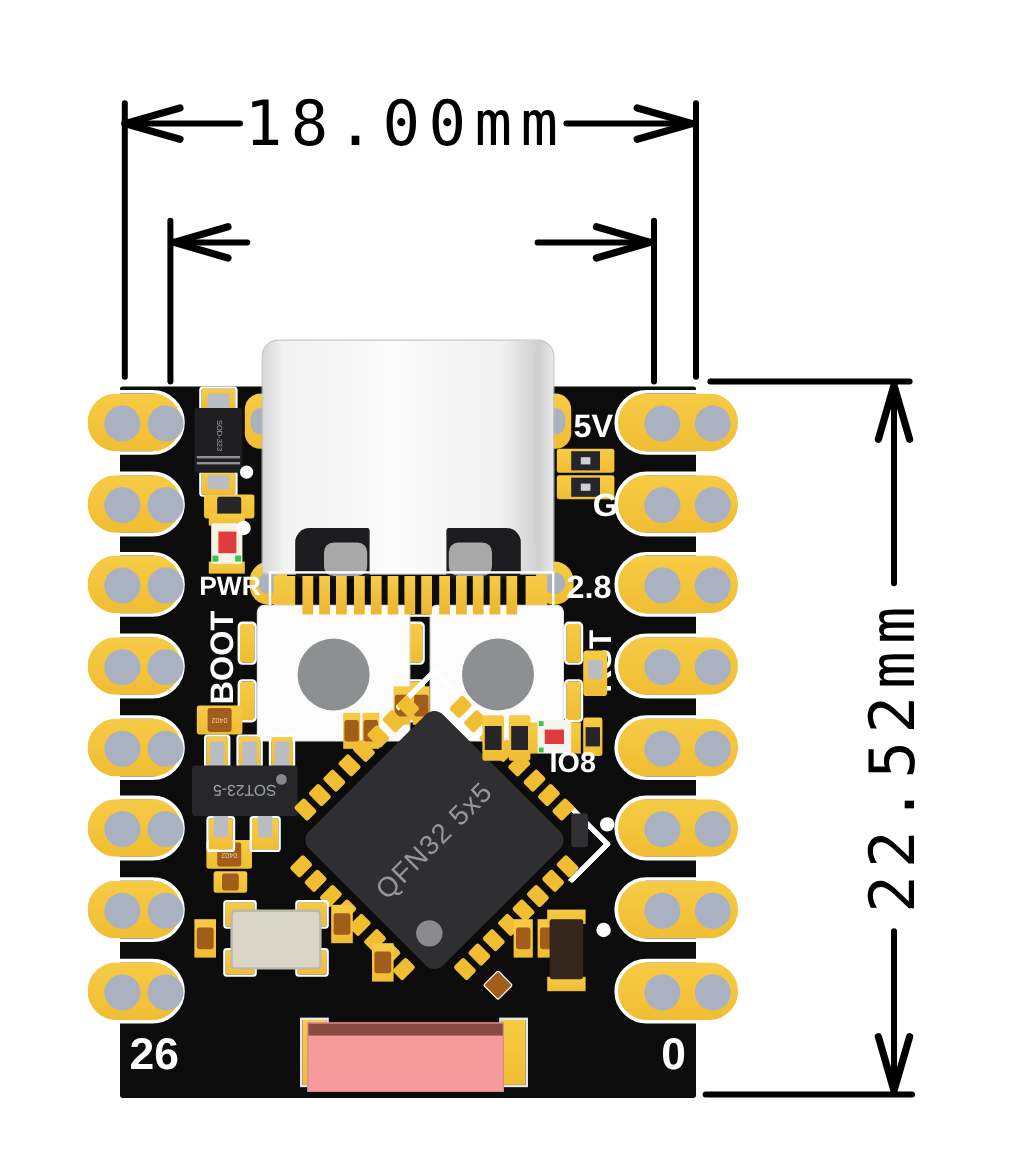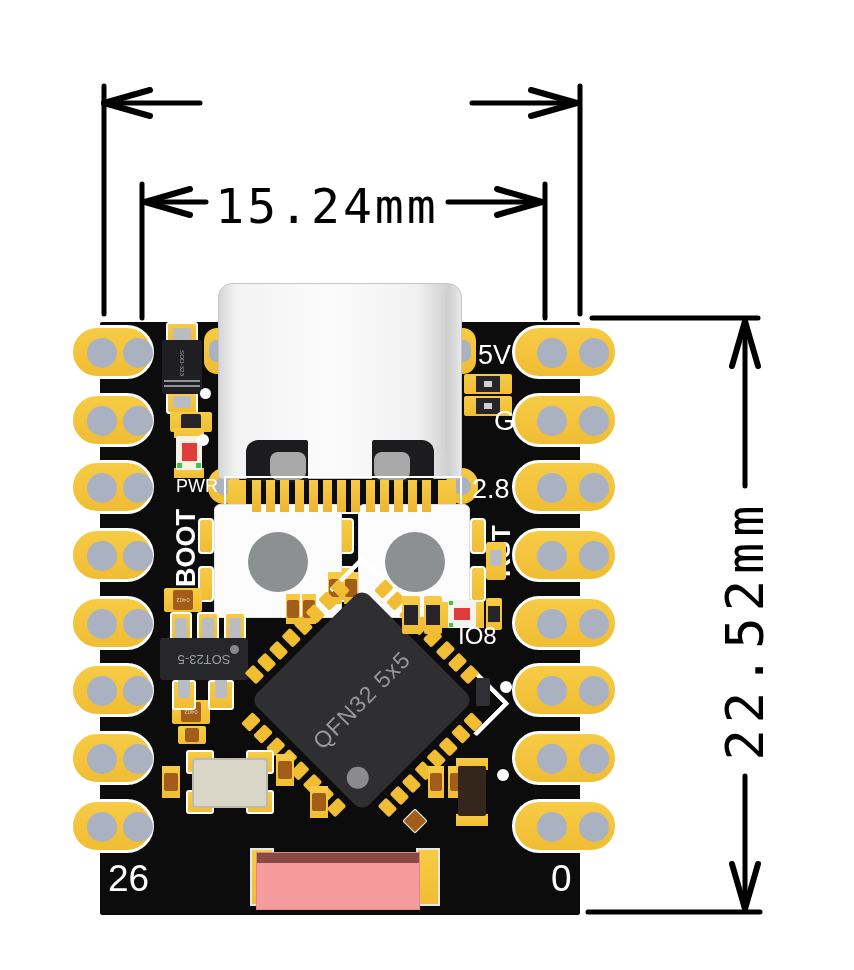--- a/index.html
+++ b/index.html
@@ -13,21 +13,21 @@
   .pad{position:absolute;height:54px;background:linear-gradient(180deg,#f7cb45,var(--gold));border:3px solid #fff;border-radius:28px;box-sizing:border-box}
   .pad.left{left:70px;width:84px}
   .pad.right{left:512px;width:106px}
   .hole{position:absolute;top:10px;width:30px;height:30px;border-radius:50%;background:var(--hole)}
   .g{background:linear-gradient(180deg,#f7cb45,var(--gold))}
   .gb{box-sizing:border-box;border:2px solid #fff}
   .blk{background:#26262a}
   .org{background:#a35d1a;border-radius:2px}
   .met{background:#b9bdc3;border-radius:2px}
   .wdot{background:#fff;border-radius:50%}
-  .silk{position:absolute;color:var(--silk);font-weight:normal;white-space:nowrap}
+  .silk{position:absolute;color:var(--silk);font-weight:bold;white-space:nowrap}
   .vlab{position:absolute;transform:translate(-50%,-50%) rotate(-90deg);color:var(--silk);font-weight:bold;white-space:nowrap}
   .usbpin{position:absolute;top:480px;width:9px;height:32px;background:linear-gradient(180deg,#f6ca48,#edb52f)}
   .qpad{position:absolute;background:var(--gold);border-radius:2px}
   .qpad.v{width:12px;height:16px}
   .qpad.h{width:16px;height:12px}
   .term{position:absolute;background:linear-gradient(180deg,#f7cb45,var(--gold));border:2px solid #fff;border-radius:4px;box-sizing:border-box}
   svg.dims{position:absolute;left:0;top:0;pointer-events:none}
 </style>
 </head>
 <body>
@@ -51,21 +51,21 @@
       <path d="M542 202 L497 189 M542 202 L497 215" stroke-width="6"></path>
 
       <path d="M592 318 H758"></path>
         <path d="M588 912 H760"></path>
       <path d="M745 321 V486 M745 776 V909"></path>
       <path d="M745 321 L732 366 M745 321 L758 366" stroke-width="6"></path>
       <path d="M745 909 L732 864 M745 909 L758 864" stroke-width="6"></path>
     </g>
   </svg>
 
-  <div class="dimt" style="left:208px;top:178px;width:238px;font-size:48px;letter-spacing:3px">15.24mm</div>
+  <div class="dimt" style="left:203px;top:74px;width:270px;font-size:52px;letter-spacing:7px">18.00mm</div>
   <div class="dimt" style="left:745px;top:630px;font-size:52px;letter-spacing:6px;transform:translate(-50%,-50%) rotate(-90deg)">22.52mm</div>
 
   <div id="board"></div>
 
   <div class="abs g" style="left:204px;top:328px;width:26px;height:46px;border-radius:13px">
       <div class="abs" style="left:5px;top:12px;width:16px;height:22px;border-radius:8px;background:var(--hole)"></div>
     </div>
   <div class="abs g" style="left:450px;top:328px;width:26px;height:46px;border-radius:13px">
       <div class="abs" style="left:5px;top:12px;width:16px;height:22px;border-radius:8px;background:var(--hole)"></div>
     </div>
@@ -92,21 +92,21 @@
       <div class="abs blk" style="left:11px;top:2px;width:20px;height:16px;border-radius:2px"></div>
     </div>
 
   <div class="abs g" style="left:174px;top:428px;width:30px;height:10px"></div>
   <div class="abs g" style="left:174px;top:468px;width:30px;height:10px"></div>
   <div class="abs" style="left:176px;top:436px;width:26px;height:34px;background:#f7f3e4;border-radius:2px">
     <div class="abs" style="left:6px;top:7px;width:15px;height:18px;background:var(--red)"></div>
     <div class="abs" style="left:1px;top:27px;width:5px;height:5px;background:#3ec24e"></div>
     <div class="abs" style="left:20px;top:27px;width:5px;height:5px;background:#3ec24e"></div>
   </div>
-  <div class="silk" style="left:176px;top:476px;font-size:18px">PWR</div>
+  <div class="silk" style="left:166px;top:476px;font-size:22px">PWR</div>
 
   <div class="abs" style="left:218px;top:283px;width:244px;height:196px;border-radius:14px 14px 4px 4px;
        background:linear-gradient(90deg,#d6d6d6 0%,#f2f2f2 7%,#fbfbfb 45%,#f1f1f1 82%,#cfcfcf 95%,#e9e9e9 100%);
        border:1px solid #c6c6c6;box-sizing:border-box">
     <div class="abs" style="left:226px;top:8px;width:2px;height:160px;background:#cfcfcf"></div>
   </div>
   <div class="abs" style="left:246px;top:440px;width:62px;height:42px;background:#1c1c1e;border-radius:12px 2px 2px 6px">
     <div class="abs" style="left:24px;top:12px;width:36px;height:28px;background:#a8a8a8;border-radius:8px"></div>
   </div>
   <div class="abs" style="left:372px;top:440px;width:62px;height:42px;background:#1c1c1e;border-radius:2px 12px 6px 2px">

